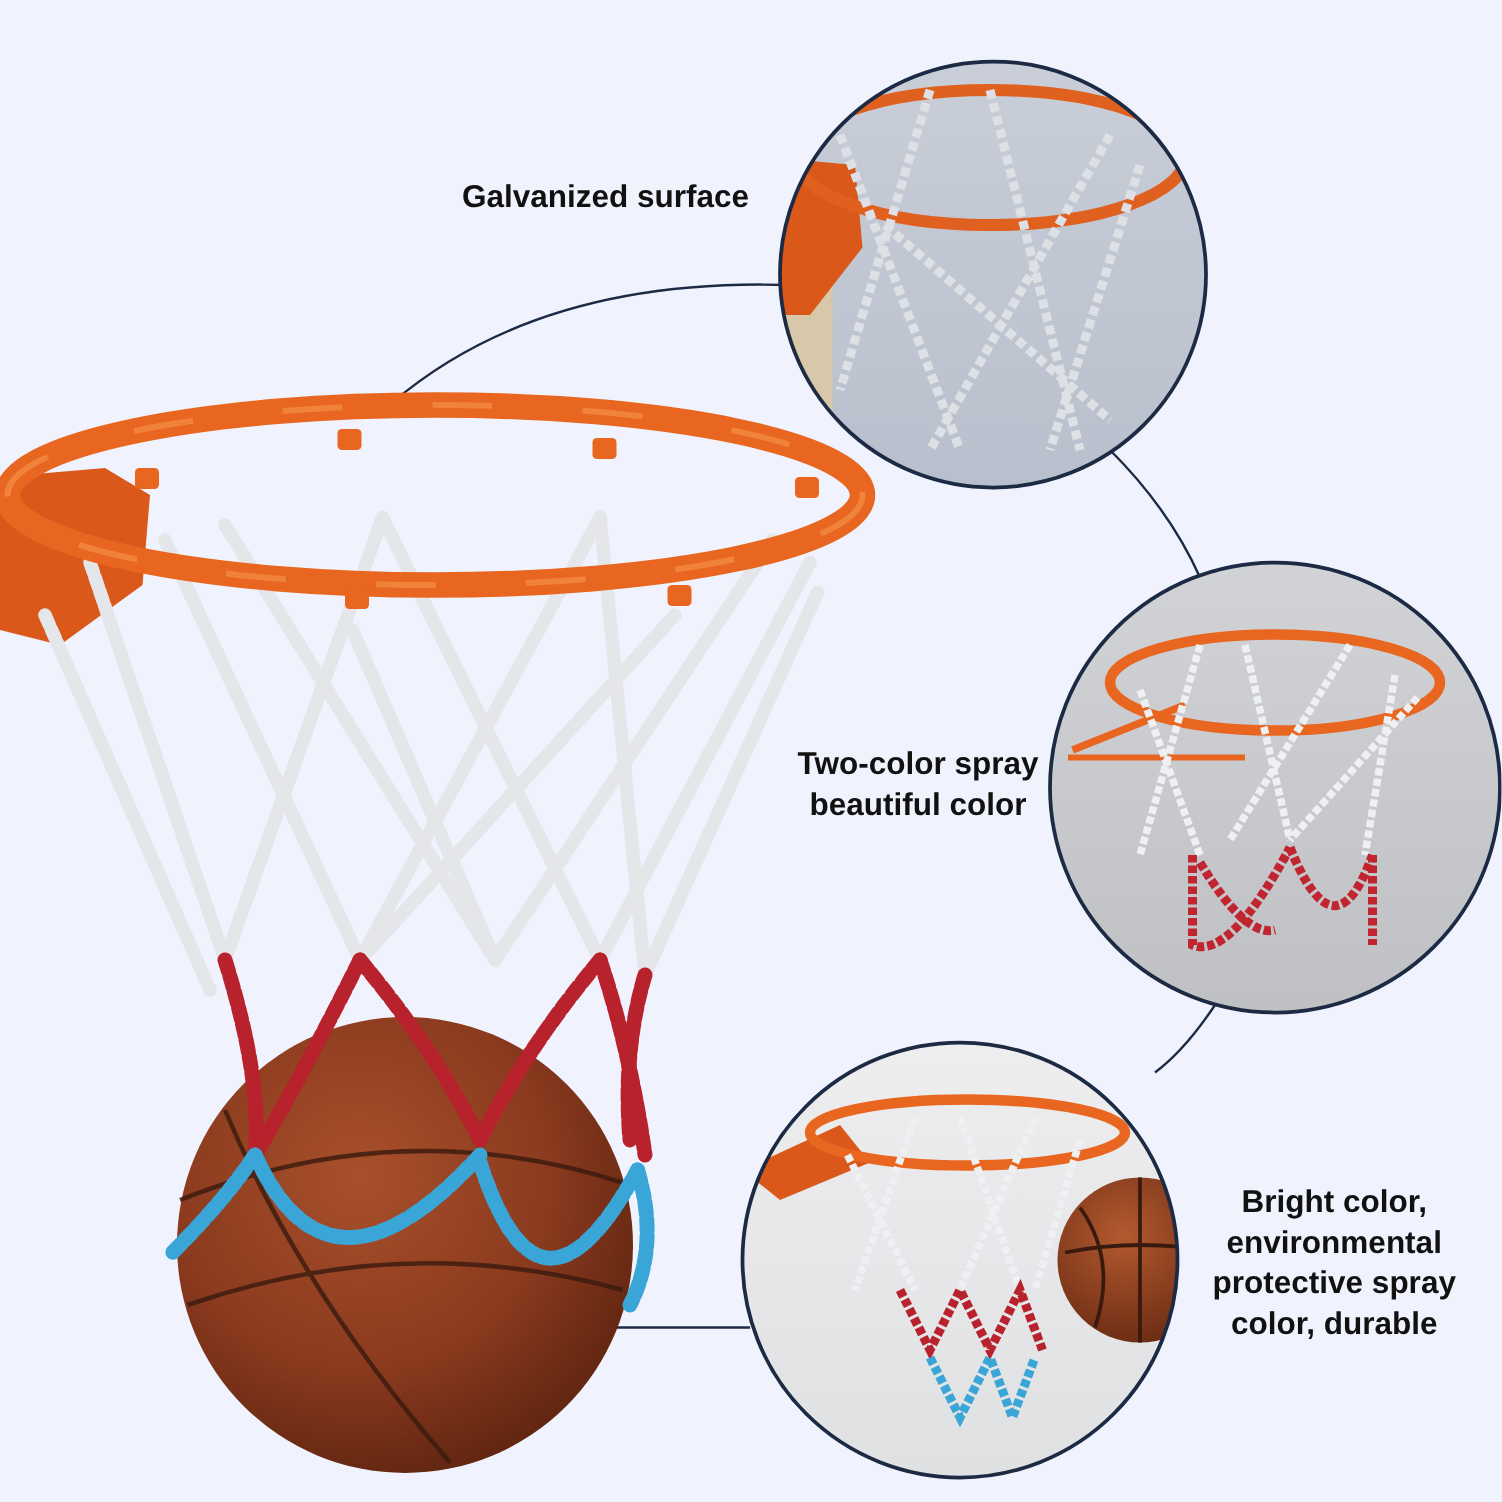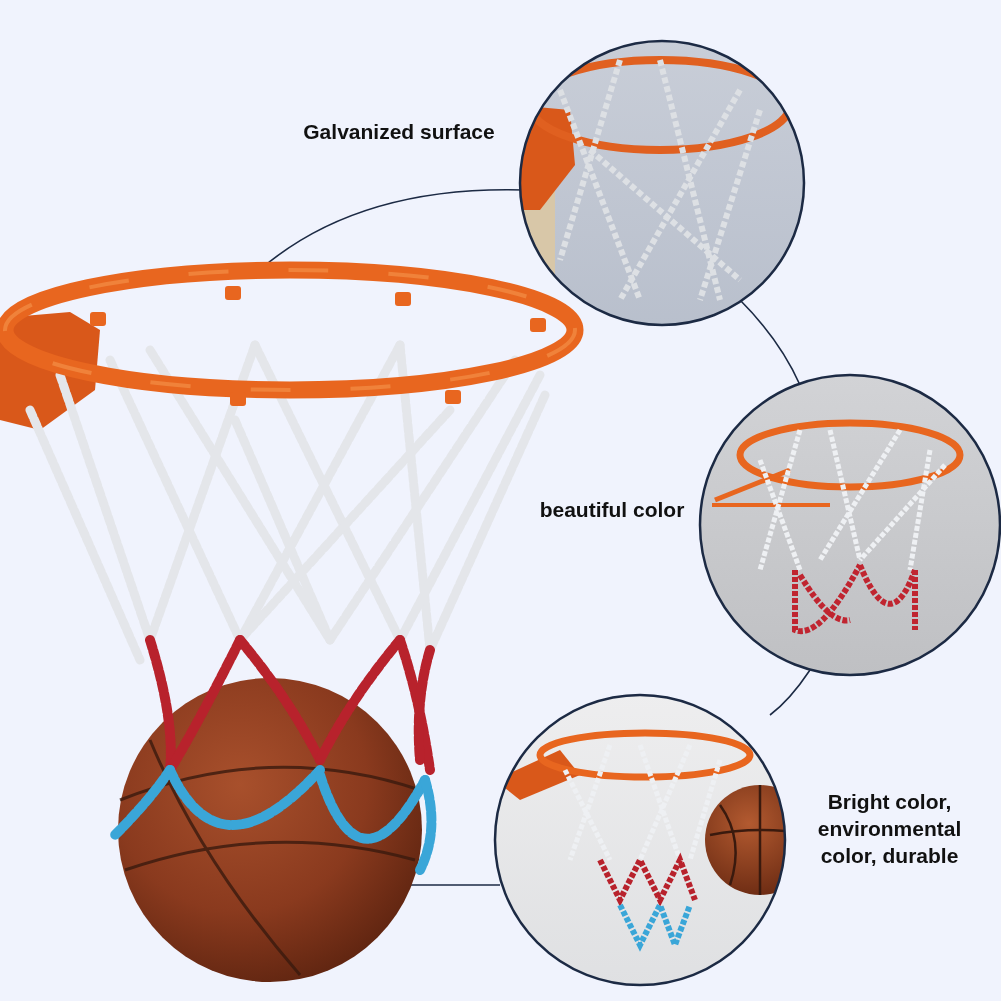--- a/index.html
+++ b/index.html
@@ -14,21 +14,21 @@
   .caption {
     position: absolute;
     font-weight: bold;
     font-size: 21px;
     line-height: 27px;
     color: #111111;
     text-align: center;
     white-space: nowrap;
   }
   .caption span { display: block; }
-  #cap1 { left: 284px; top: 118px; width: 230px; text-align: center; }
+  #cap1 { left: 308px; top: 118px; width: 230px; text-align: left; }
   #cap2 { left: 512px; top: 496px; width: 200px; }
   #cap3 { left: 787px; top: 788px; width: 205px; }
 </style>
 </head>
 <body>
 
 <div class="stage">
 
 <svg class="art" width="1001" height="1001" viewBox="0 0 1001 1001">
   <defs>
@@ -201,22 +201,24 @@
     </g>
     <circle cx="640" cy="840" r="145" fill="none" stroke="#1c2a44" stroke-width="2.5"></circle>
   </g>
 </svg>
 
 <div class="caption" id="cap1">
   <span>Galvanized surface</span>
 </div>
 
 <div class="caption" id="cap2">
+  <span>Two-color spray</span>
   <span>beautiful color</span>
 </div>
 
 <div class="caption" id="cap3">
   <span>Bright color,</span>
   <span>environmental</span>
+  <span>protective spray</span>
   <span>color, durable</span>
 </div>
 
 </div>
 
 </body></html>

